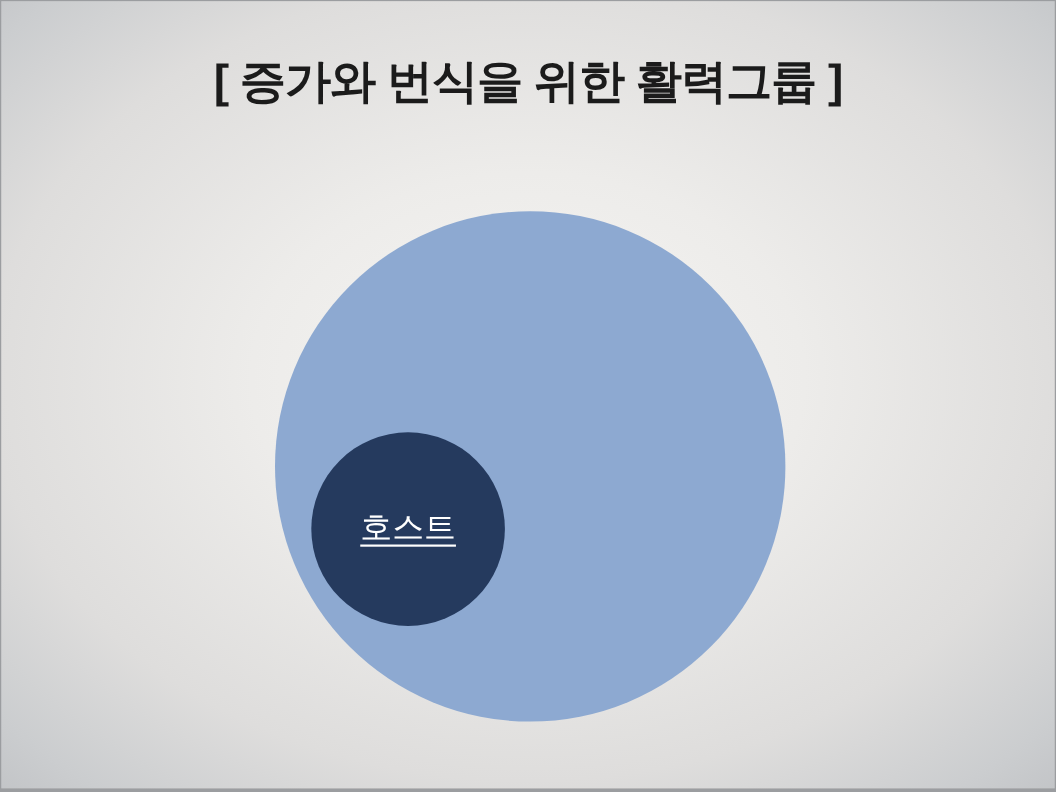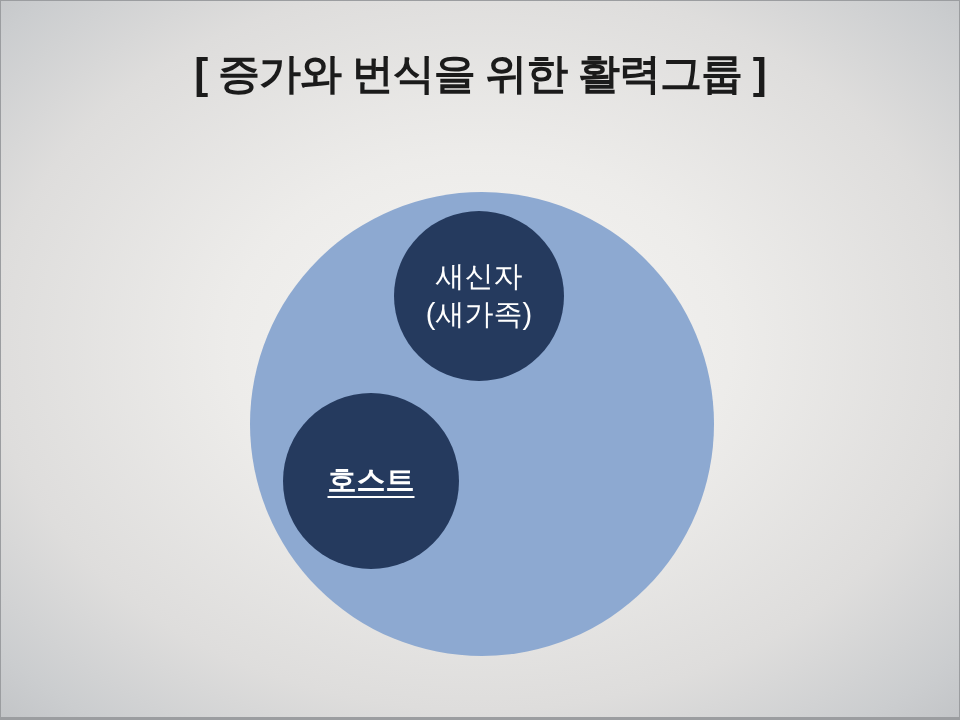--- a/index.html
+++ b/index.html
@@ -60,35 +60,30 @@
     white-space: pre-line;
     letter-spacing: 0px;
   }
   .node-new-believer { left: 393px; top: 210px; width: 170px; height: 170px; }
   .node-host         { left: 282px; top: 392px; width: 176px; height: 176px; }
   .node-helper       { left: 503px; top: 395px; width: 175px; height: 175px; }
   .underline {
     text-decoration: underline;
     text-decoration-thickness: 2px;
     text-underline-offset: 6px;
-    font-weight: bold;
   }
 </style>
 </head>
 <body>
 
 <div class="slide">
 
   <div class="slide-title">[ 증가와 번식을 위한 활력그룹 ]</div>
 
   <div class="outer-circle"></div>
 
-  <div class="node-circle node-new-believer">
-    <span class="node-label">새신자
-(새가족)</span>
-  </div>
 
   <div class="node-circle node-host">
     <span class="node-label underline">호스트</span>
   </div>
 
 
 </div>
 
 </body></html>

